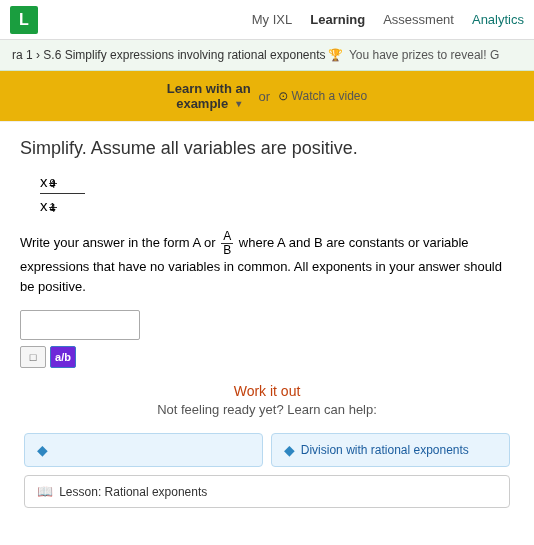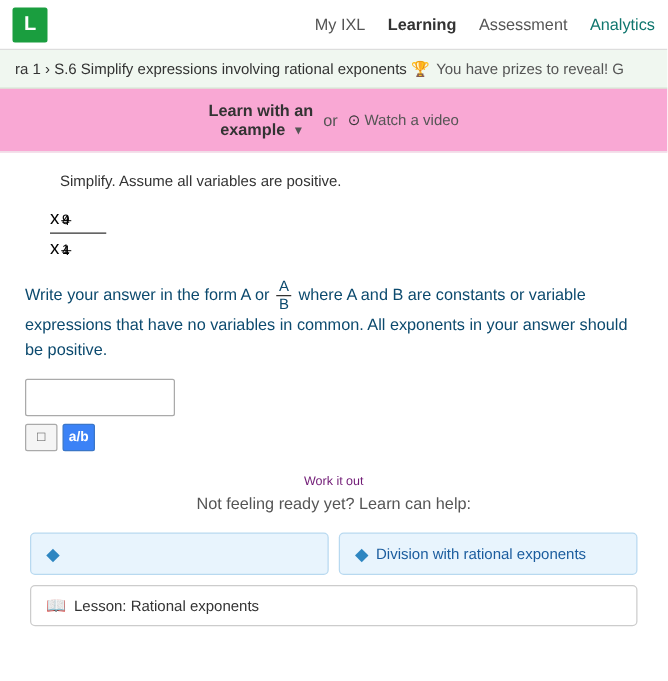--- a/index.html
+++ b/index.html
@@ -66,21 +66,21 @@
     .prizes-text {
       color: #555;
     }
     .trophy-icon {
       color: #e8b820;
       margin-right: 2px;
     }
 
     
     .learn-bar {
-      background: #f9a8d4;
+      background: #eab308;
       border-bottom: 1px solid #eee;
       padding: 10px 20px;
       display: flex;
       align-items: center;
       justify-content: center;
       gap: 8px;
     }
     .learn-example-btn {
       display: flex;
       flex-direction: column;
@@ -112,24 +112,23 @@
     }
     .watch-video .video-icon {
       color: #333;
     }
 
     
     .main-content {
       padding: 16px 20px;
     }
     .simplify-instruction {
-      font-size: 12px;
+      font-size: 18px;
       color: #333;
       margin-bottom: 14px;
-      margin-left: 28px;
     }
     .expression-container {
       margin-bottom: 16px;
       padding-left: 10px;
     }
 
     
     .big-fraction {
       display: flex;
       flex-direction: column;
@@ -147,21 +146,21 @@
       padding-top: 3px;
     }
     .big-fraction .horiz-line {
       width: 55px;
       height: 1px;
       background: #333;
     }
 
     .answer-instruction {
       font-size: 13px;
-      color: #0c4a6e;
+      color: #000000;
       line-height: 1.5;
       margin-bottom: 14px;
     }
     .answer-instruction .fraction-inline {
       display: inline-flex;
       flex-direction: column;
       align-items: center;
       vertical-align: middle;
       font-size: 12px;
       margin: 0 2px;
@@ -202,21 +201,21 @@
       background: #f5f5f5;
       border-radius: 2px;
       cursor: pointer;
       display: flex;
       align-items: center;
       justify-content: center;
       font-size: 11px;
       color: #555;
     }
     .tool-btn.fraction-tool {
-      background: #3b82f6;
+      background: #6d28d9;
       border-color: #3a76c8;
       color: white;
       font-weight: bold;
     }
 
     
     .submit-btn {
       background: #3aaf5c;
       color: white;
       border: none;
@@ -227,22 +226,22 @@
       cursor: pointer;
       margin-bottom: 18px;
     }
 
     
     .work-it-out {
       text-align: center;
       margin-bottom: 16px;
     }
     .work-it-out-link {
-      font-size: 10px;
-      color: #701a75;
+      font-size: 14px;
+      color: #c2410c;
       cursor: pointer;
       text-decoration: none;
     }
     .not-ready {
       font-size: 13px;
       color: #555;
       margin-top: 2px;
     }
 
     

